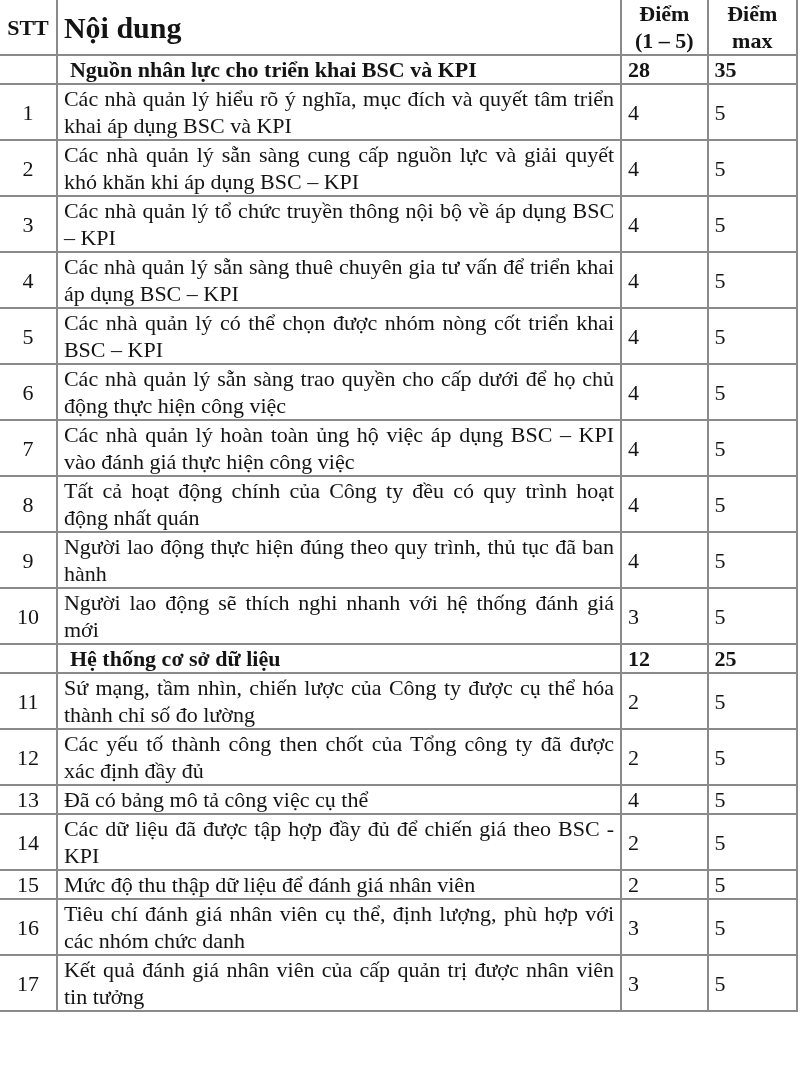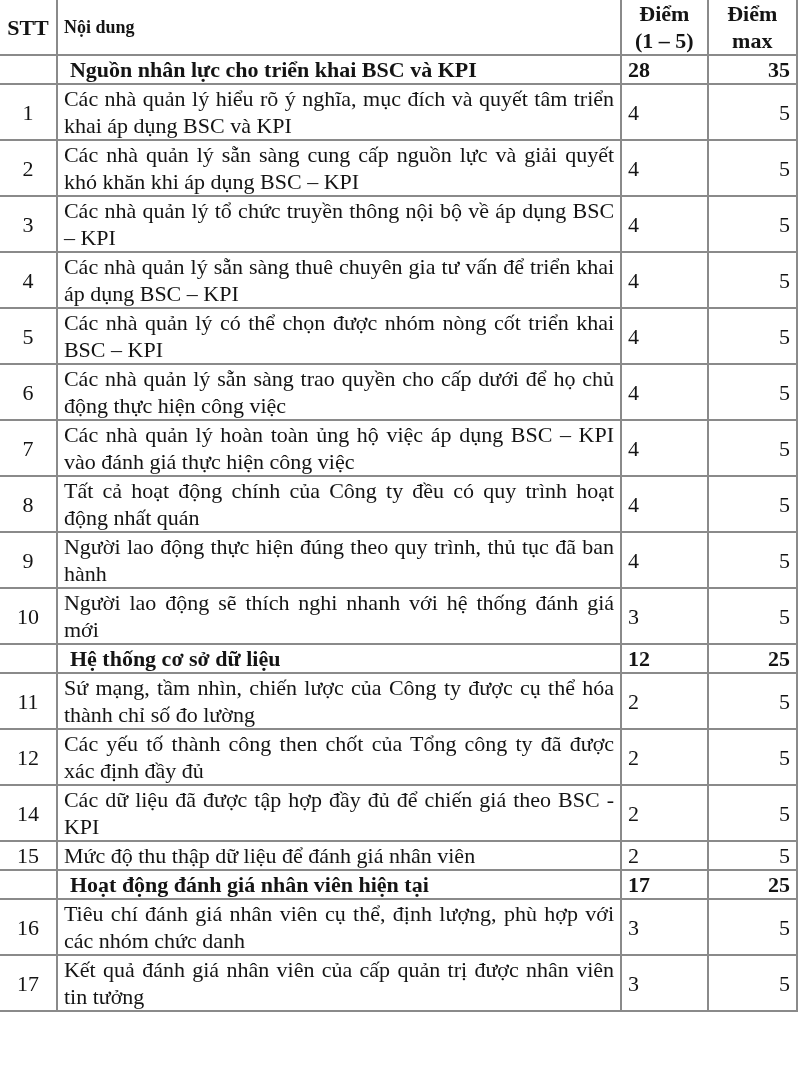--- a/index.html
+++ b/index.html
@@ -14,27 +14,27 @@
     .tbl td, .tbl th {
       border: 2px solid #8a8a8a;
       padding: 0 6px;
       line-height: 27px;
       vertical-align: middle;
     }
     .tbl th { font-weight: bold; text-align: center; }
     .c-stt { width: 44px; text-align: center; }
     .c-content { width: 555px; text-align: justify; text-align-last: left; }
     .c-score { width: 73px; text-align: left; }
-    .c-max { width: 76px; text-align: right; }
+    .c-max { width: 76px; text-align: left; }
     .sec td { font-weight: bold; height: 25px; }
     .sec .c-content { padding-left: 12px; }
     .row2 td { height: 53px; }
     .row1 td { height: 26px; }
     .hdr th { height: 53px; }
-    .hdr .c-content { font-size: 18px; }
+    .hdr .c-content { font-size: 30px; }
   </style>
 </head>
 <body>
 
 <table class="tbl">
   <thead>
     <tr class="hdr">
       <th class="c-stt">STT</th>
       <th class="c-content" style="text-align:center;">Nội dung</th>
       <th class="c-score"><span>Điểm</span><br><span>(1 – 5)</span></th>
@@ -122,39 +122,39 @@
       <td class="c-content">Sứ mạng, tầm nhìn, chiến lược của Công ty được cụ thể hóa thành chỉ số đo lường</td>
       <td class="c-score">2</td>
       <td class="c-max">5</td>
     </tr>
     <tr class="row2">
       <td class="c-stt">12</td>
       <td class="c-content">Các yếu tố thành công then chốt của Tổng công ty đã được xác định đầy đủ</td>
       <td class="c-score">2</td>
       <td class="c-max">5</td>
     </tr>
+    <tr class="row1">
+      <td class="c-stt">13</td>
+      <td class="c-content">Đã có bảng mô tả công việc cụ thể</td>
+      <td class="c-score">4</td>
+      <td class="c-max">5</td>
+    </tr>
     <tr class="row2">
       <td class="c-stt">14</td>
       <td class="c-content">Các dữ liệu đã được tập hợp đầy đủ để chiến giá theo BSC - KPI</td>
       <td class="c-score">2</td>
       <td class="c-max">5</td>
     </tr>
     <tr class="row1">
       <td class="c-stt">15</td>
       <td class="c-content">Mức độ thu thập dữ liệu để đánh giá nhân viên</td>
       <td class="c-score">2</td>
       <td class="c-max">5</td>
     </tr>
 
-    <tr class="sec">
-      <td class="c-stt"></td>
-      <td class="c-content">Hoạt động đánh giá nhân viên hiện tại</td>
-      <td class="c-score">17</td>
-      <td class="c-max">25</td>
-    </tr>
     <tr class="row2">
       <td class="c-stt">16</td>
       <td class="c-content">Tiêu chí đánh giá nhân viên cụ thể, định lượng, phù hợp với các nhóm chức danh</td>
       <td class="c-score">3</td>
       <td class="c-max">5</td>
     </tr>
     <tr class="row2">
       <td class="c-stt">17</td>
       <td class="c-content">Kết quả đánh giá nhân viên của cấp quản trị được nhân viên tin tưởng</td>
       <td class="c-score">3</td>

